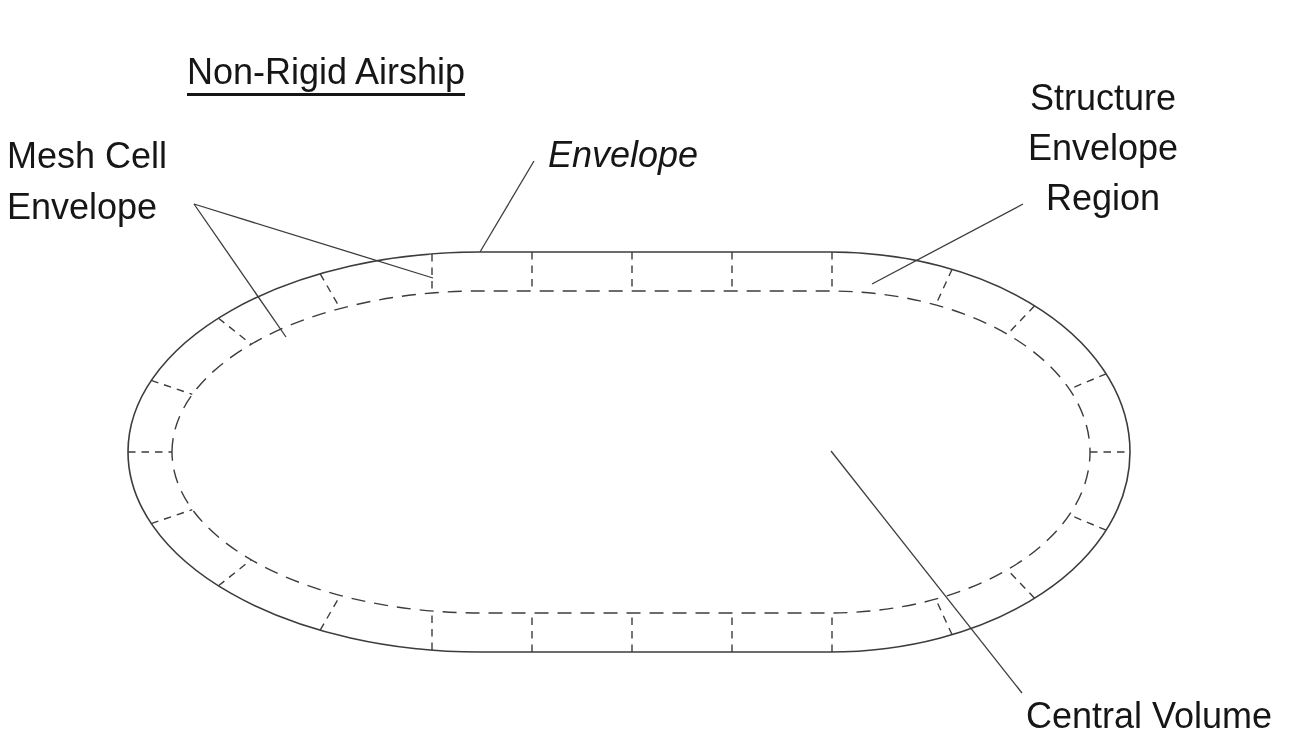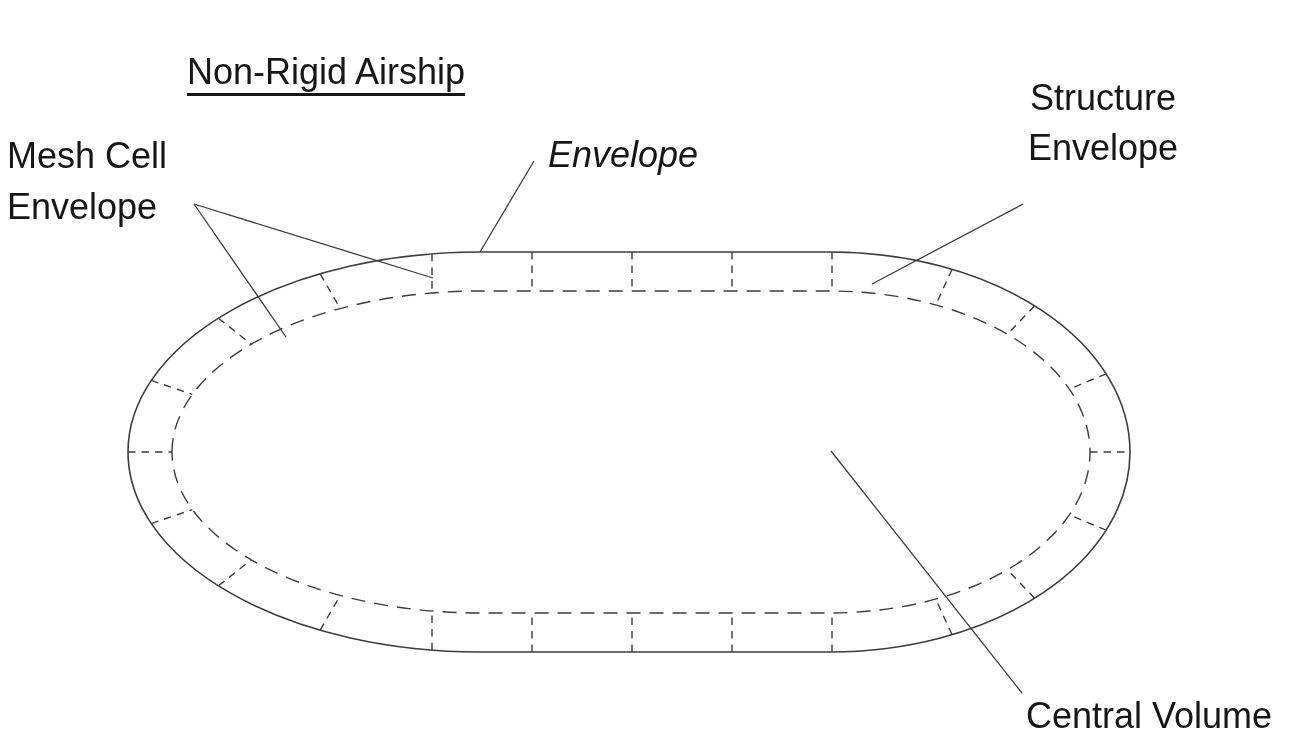--- a/index.html
+++ b/index.html
@@ -150,17 +150,18 @@
   <div class="label label-mesh">
     <div>Mesh Cell</div>
     <div>Envelope</div>
   </div>
 
   <div class="label label-envelope">Envelope</div>
 
   <div class="label label-combustion">
     <div>Structure</div>
     <div>Envelope</div>
+    <div>Region</div>
   </div>
 
   <div class="label label-central">Central Volume</div>
 
 </div>
 
 </body></html>

